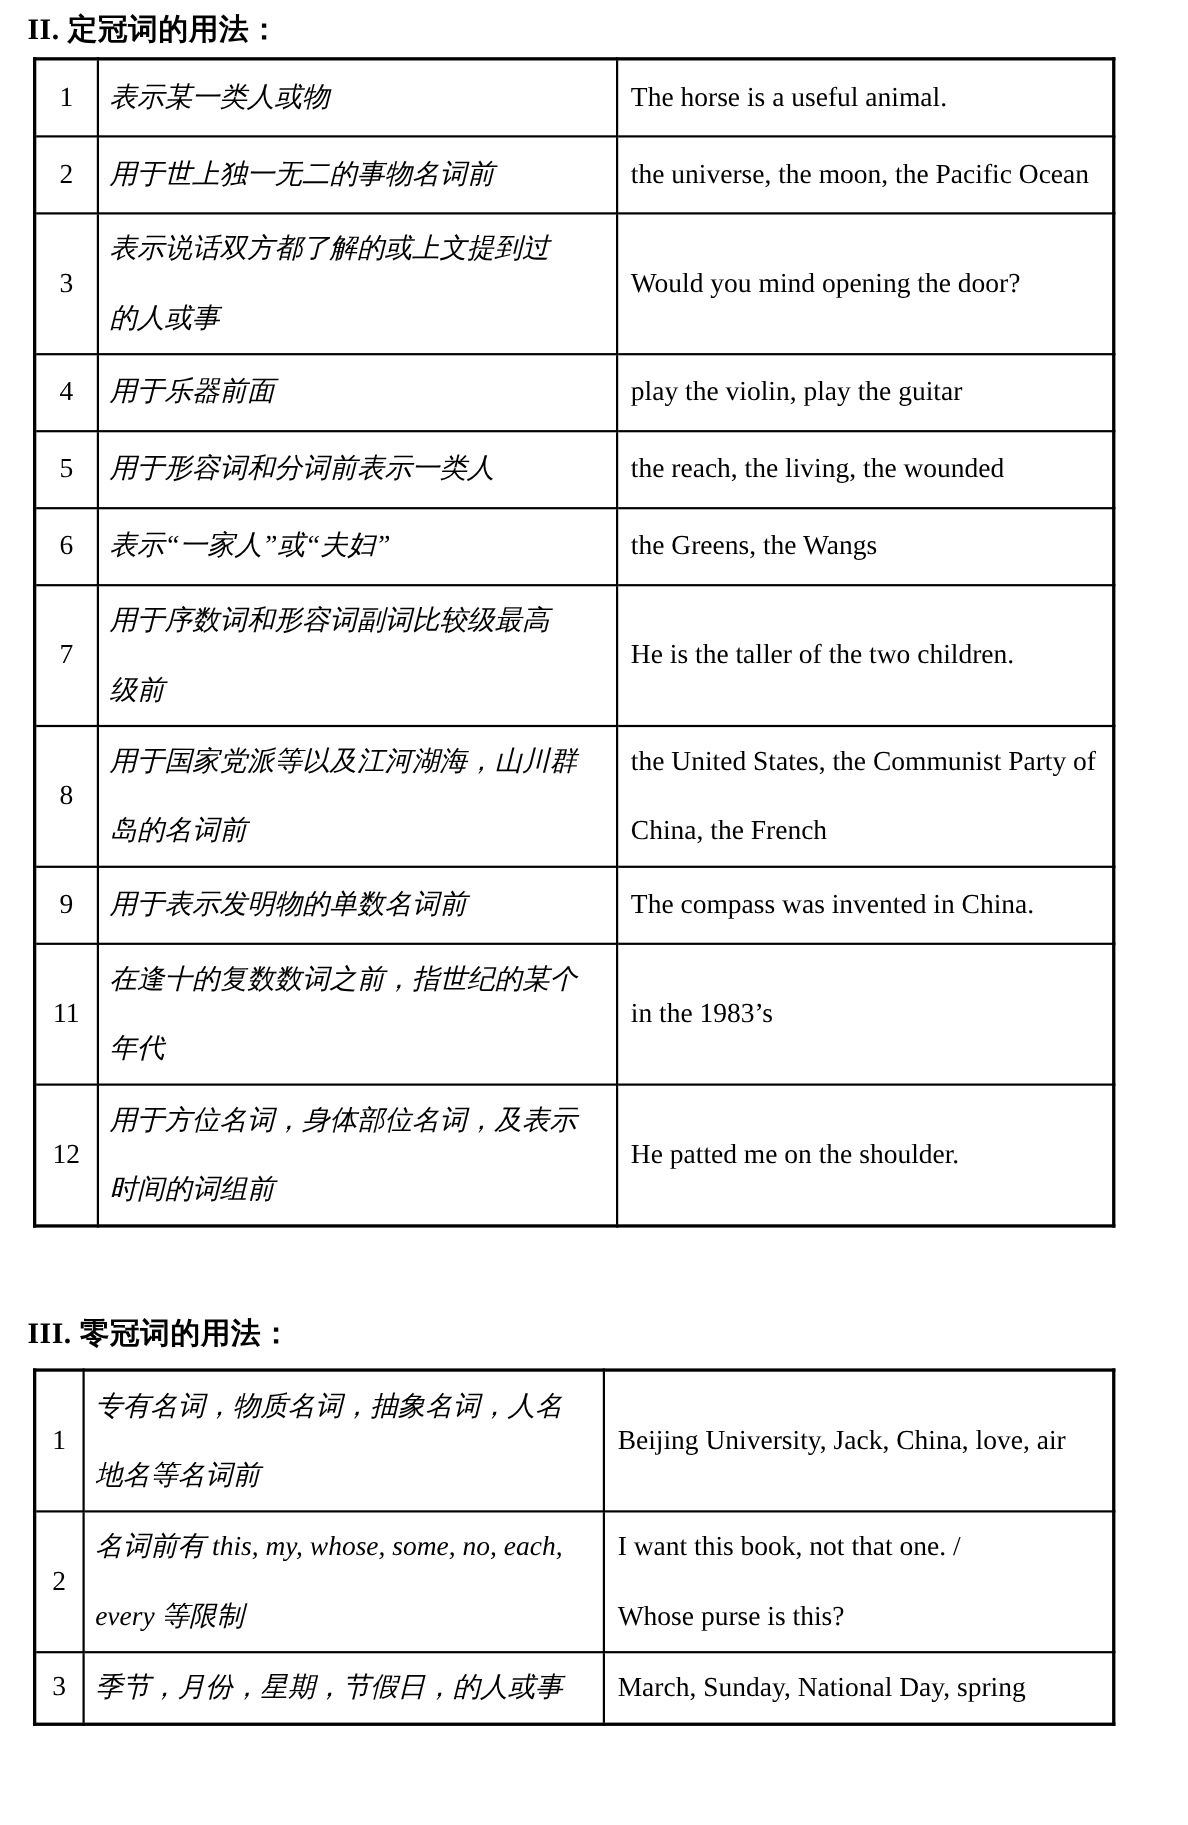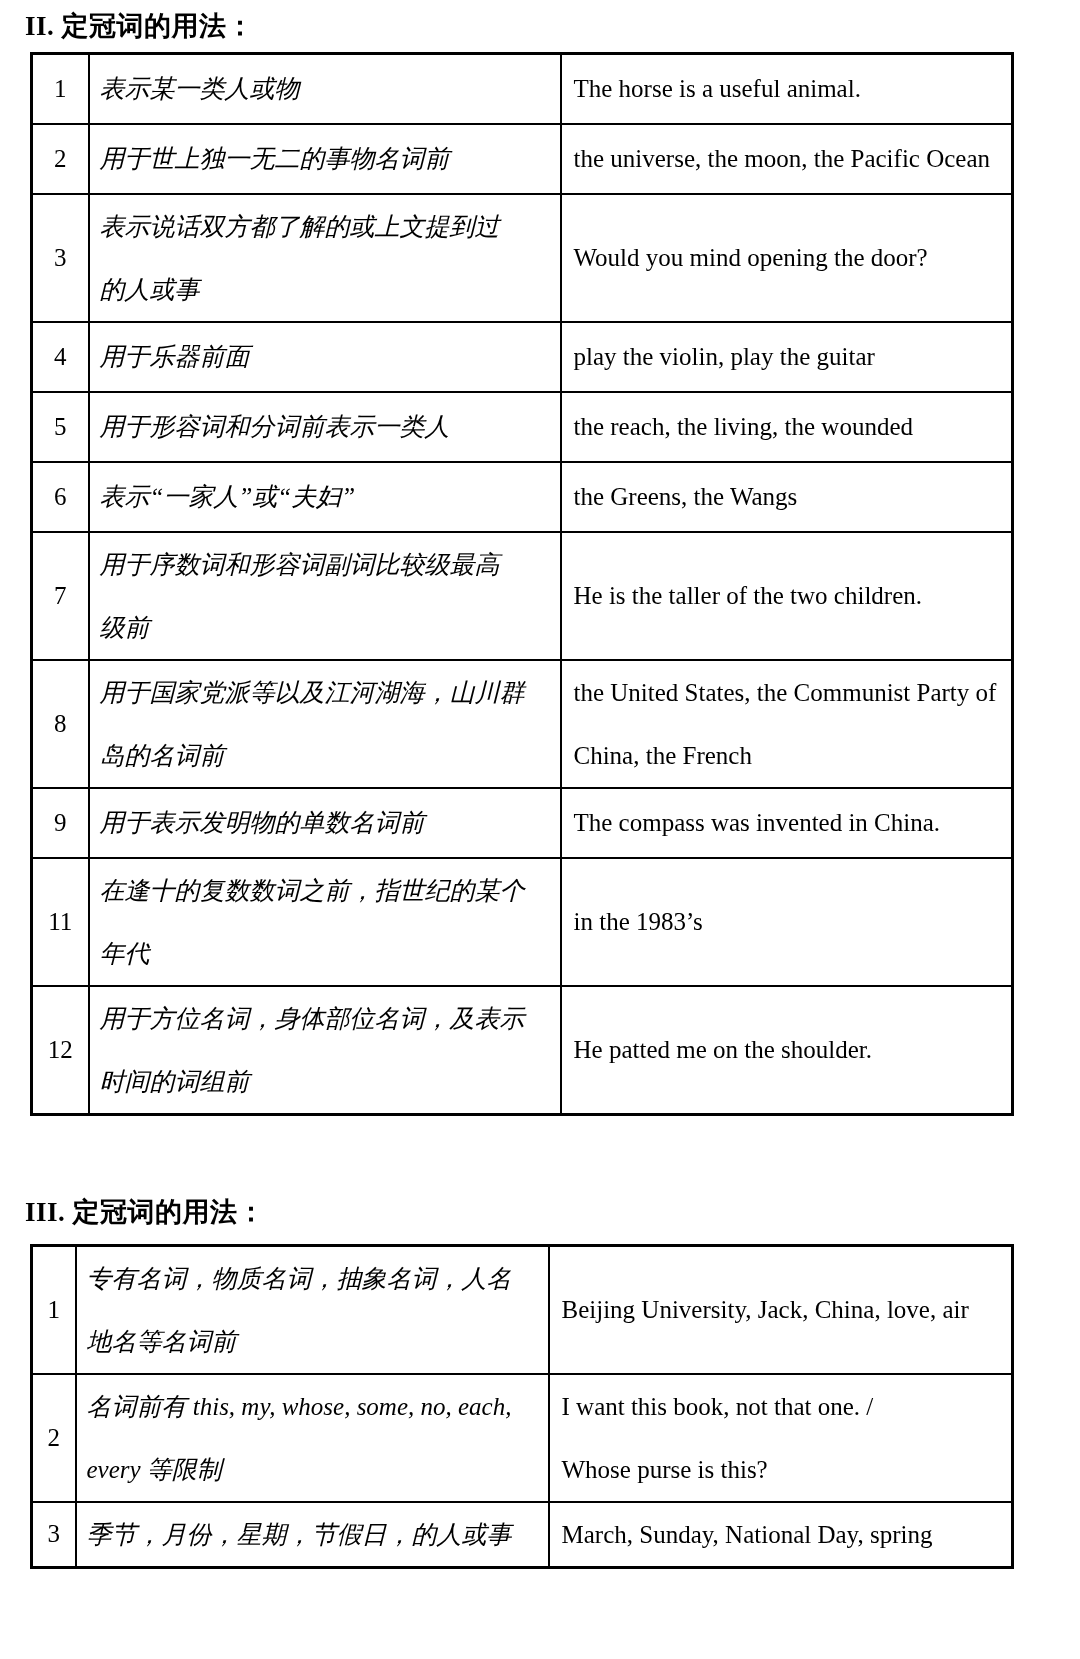--- a/index.html
+++ b/index.html
@@ -136,21 +136,21 @@
       </tr>
       <tr class="h2">
         <td class="num">12</td>
         <td class="zh">用于方位名词，身体部位名词，及表示
 时间的词组前</td>
         <td class="en">He patted me on the shoulder.</td>
       </tr>
     </tbody>
   </table>
 
-  <div class="sec-title title-iii">III. 定冠词的用法：</div>
+  <div class="sec-title title-iii">III. 零冠词的用法：</div>
 
   <table class="grammar">
     <colgroup>
         <col style="width:44px">
         <col style="width:473px">
         <col style="width:464px">
       </colgroup>
     <tbody>
       <tr class="h2b">
         <td class="num">1</td>

